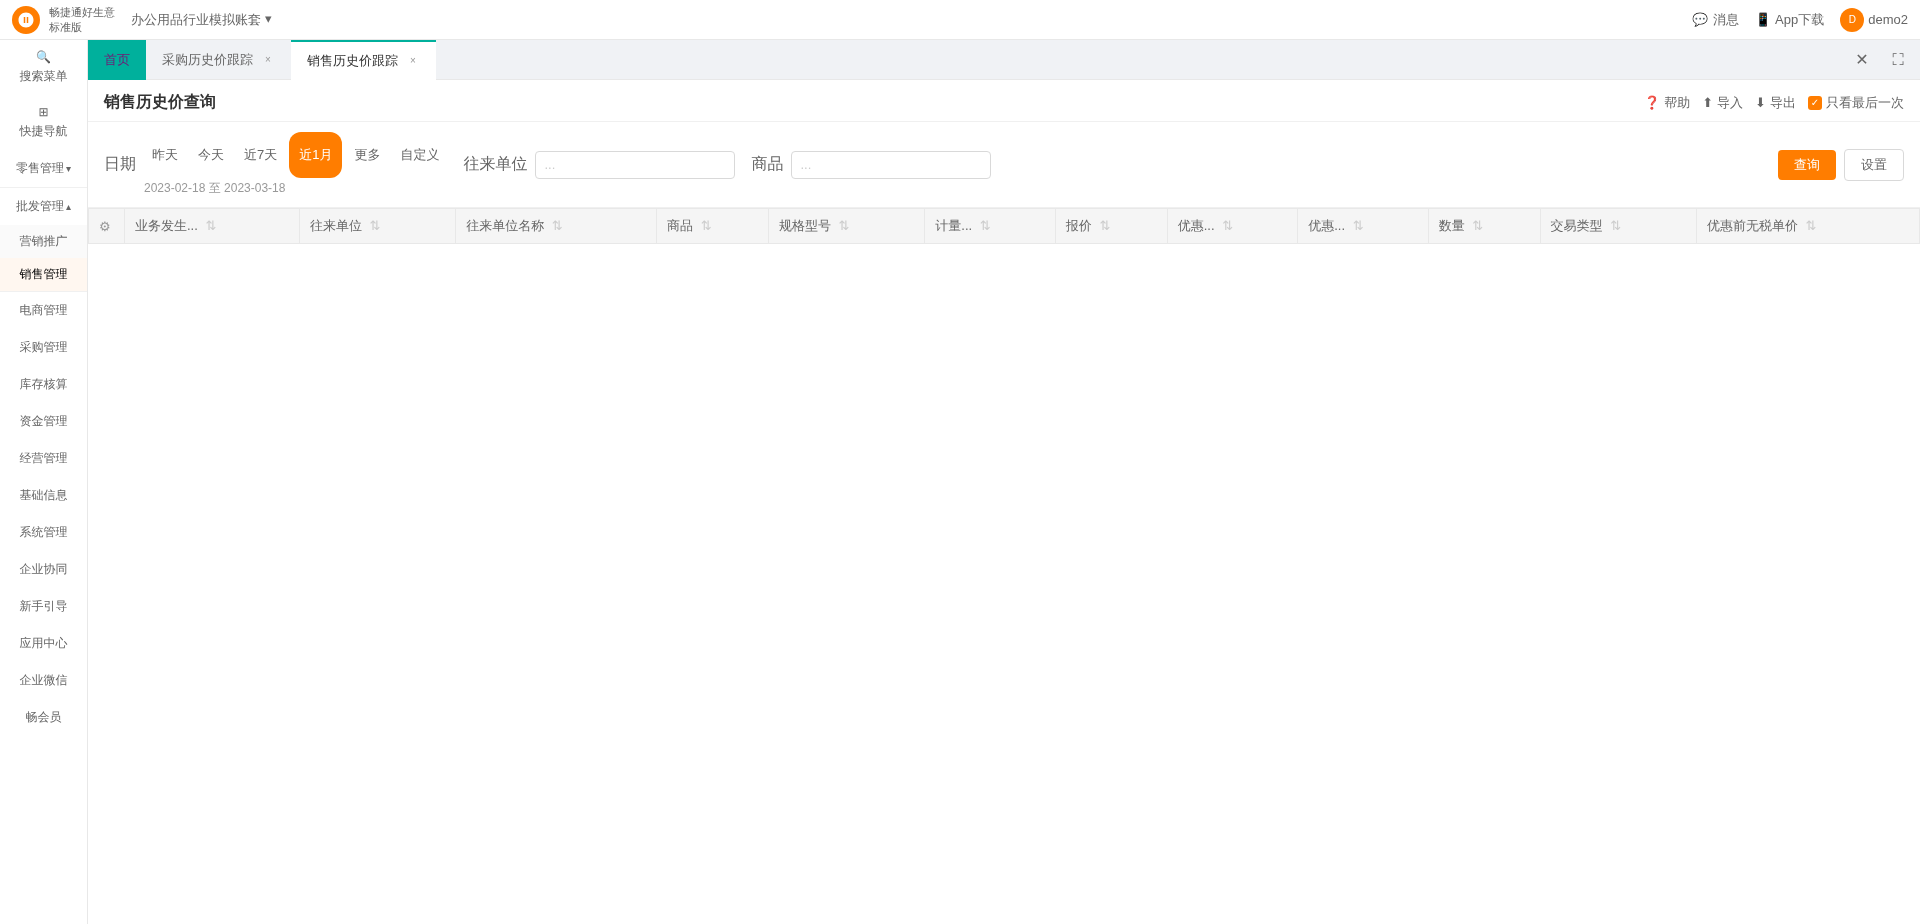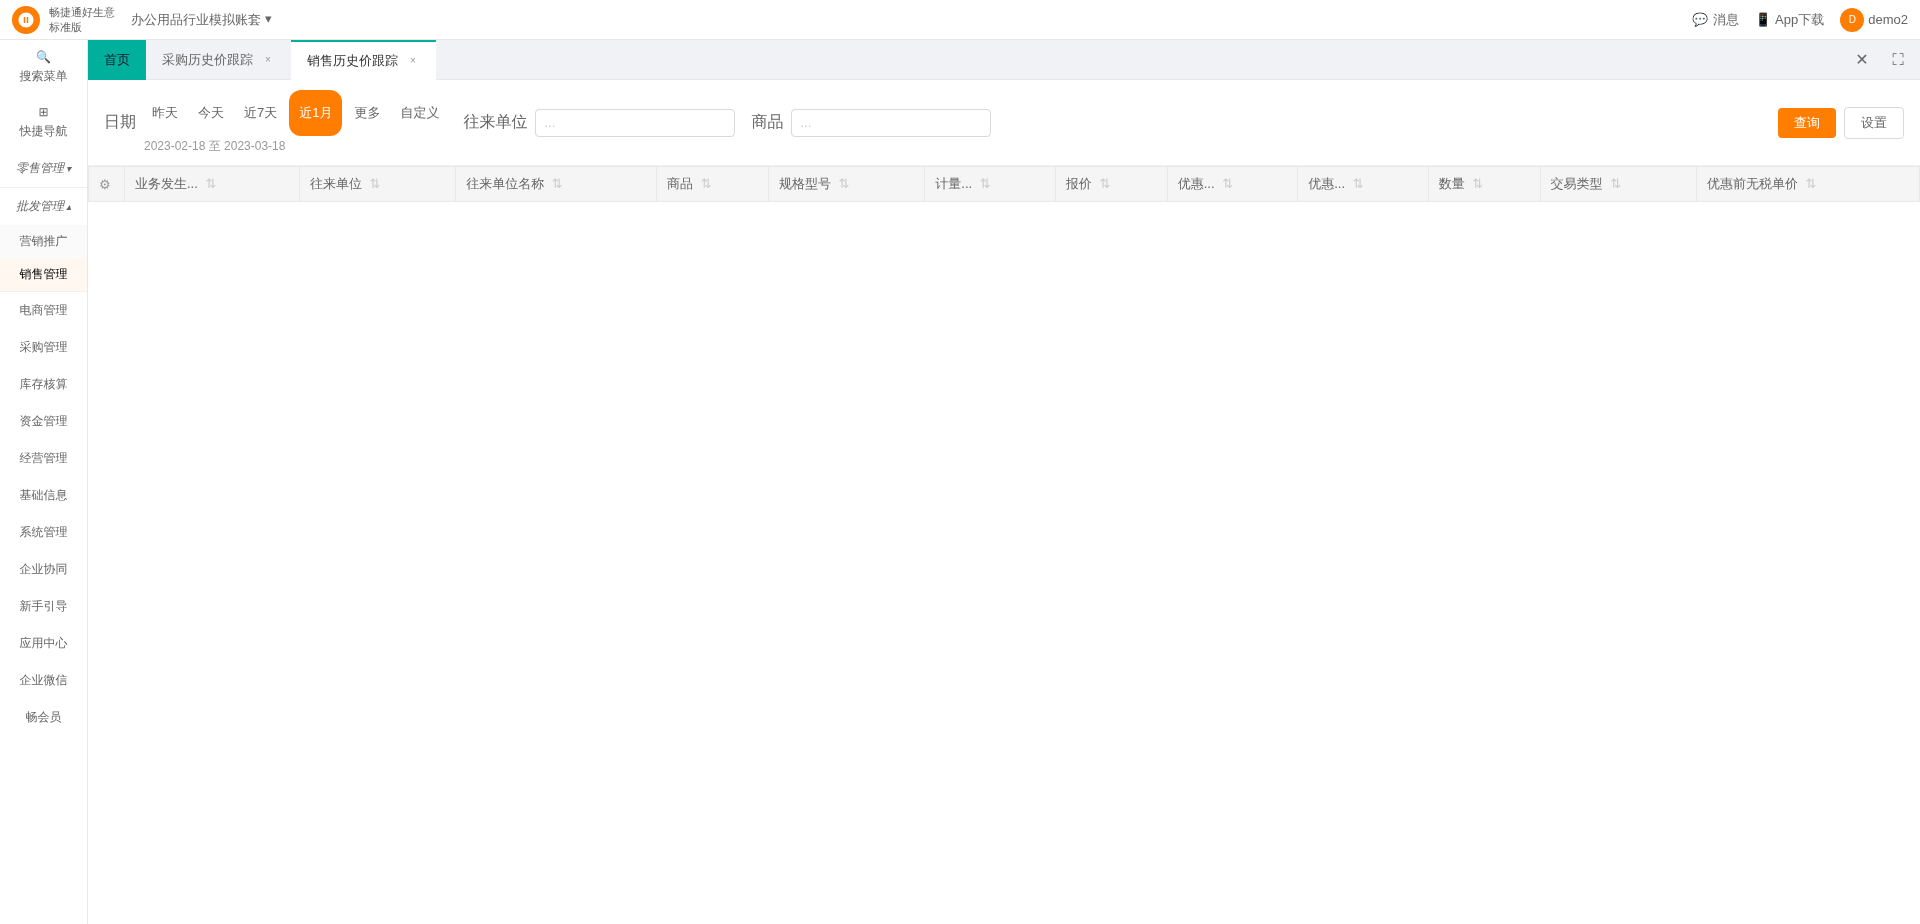--- a/index.html
+++ b/index.html
@@ -16,33 +16,33 @@
     .top-bar-right { display: flex; align-items: center; gap: 16px; color: #666; font-size: 13px; }
     .top-bar-right .item { display: flex; align-items: center; gap: 4px; cursor: pointer; }
     .avatar { width: 24px; height: 24px; background: #ff7d00; border-radius: 50%; display: flex; align-items: center; justify-content: center; color: white; font-size: 10px; }
 
     
     .main-layout { display: flex; flex: 1; overflow: hidden; }
 
     
     .sidebar { width: 88px; background: #fff; border-right: 1px solid #e8e8e8; display: flex; flex-direction: column; overflow-y: auto; flex-shrink: 0; }
     .sidebar-item { padding: 10px 4px; text-align: center; cursor: pointer; font-size: 12px; color: #666; display: flex; flex-direction: column; align-items: center; gap: 4px; }
-    .sidebar-item.has-children { display: flex; flex-direction: row; justify-content: center; align-items: center; gap: 2px; padding: 10px 8px; font-style: italic; }
+    .sidebar-item.has-children { display: flex; flex-direction: row; justify-content: center; align-items: center; gap: 2px; padding: 10px 8px; }
     .sidebar-group { border-bottom: 1px solid #f0f0f0; }
     .sidebar-sub-item { padding: 8px 4px; text-align: center; font-size: 12px; color: #666; cursor: pointer; background: #fafafa; }
     .arrow-icon { font-size: 10px; }
 
     
     .content-area { flex: 1; display: flex; flex-direction: column; overflow: hidden; }
 
     
     .tab-bar { height: 40px; background: #f0f2f5; display: flex; align-items: center; flex-shrink: 0; border-bottom: 1px solid #e8e8e8; }
     .tab { height: 40px; padding: 0 16px; display: flex; align-items: center; gap: 8px; cursor: pointer; font-size: 13px; color: #666; white-space: nowrap; }
     .tab.active { background: #fff; color: #333; border-top: 2px solid #00b09c; }
-    .tab.home { background: #00b09c; color: #0f172a; }
+    .tab.home { background: #00b09c; color: #701a75; }
     .tab .close-btn { width: 14px; height: 14px; border-radius: 50%; display: flex; align-items: center; justify-content: center; font-size: 10px; color: #999; cursor: pointer; }
     .tab-bar-actions { margin-left: auto; display: flex; align-items: center; gap: 8px; padding-right: 8px; }
     .tab-action-btn { width: 28px; height: 28px; display: flex; align-items: center; justify-content: center; cursor: pointer; color: #666; font-size: 16px; }
 
     
     .page-content { flex: 1; background: #fff; overflow: auto; display: flex; flex-direction: column; }
 
     
     .page-header { padding: 12px 16px 8px; display: flex; align-items: center; justify-content: space-between; border-bottom: 1px solid #f0f0f0; flex-shrink: 0; }
     .page-title { font-size: 16px; font-weight: 600; color: #333; }
@@ -198,20 +198,41 @@
         <span class="close-btn">×</span>
       </div>
       <div class="tab-bar-actions">
         <div class="tab-action-btn">✕</div>
         <div class="tab-action-btn">⛶</div>
       </div>
     </div>
 
     <div class="page-content">
 
+      <div class="page-header">
+        <h2 class="page-title">销售历史价查询</h2>
+        <div class="page-header-actions">
+          <div class="action-item">
+            <span>❓</span>
+            <span>帮助</span>
+          </div>
+          <div class="action-item">
+            <span>⬆</span>
+            <span>导入</span>
+          </div>
+          <div class="action-item">
+            <span>⬇</span>
+            <span>导出</span>
+          </div>
+          <div class="checkbox-item">
+            <div class="checkbox-checked">✓</div>
+            <span>只看最后一次</span>
+          </div>
+        </div>
+      </div>
 
       <div class="filter-area">
         <div class="filter-row">
 
           <div class="filter-item">
             <span class="filter-label">日期</span>
             <div class="filter-date-section">
               <div class="date-buttons">
                 <button class="date-btn">昨天</button>
                 <button class="date-btn">今天</button>

